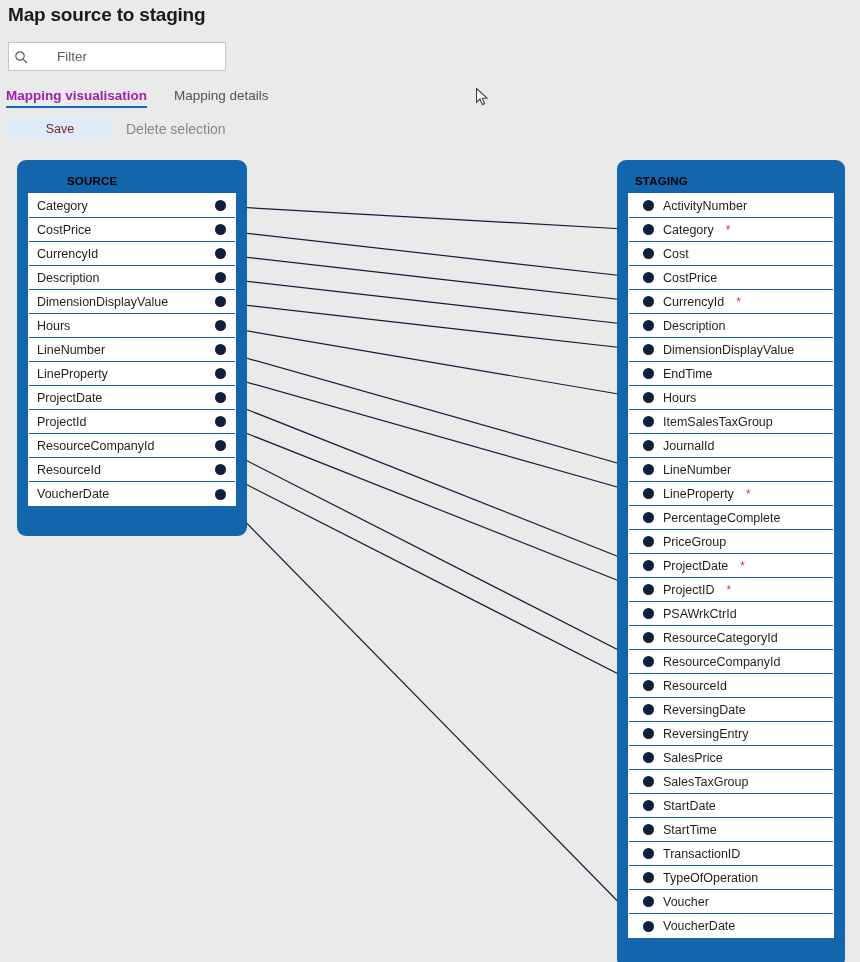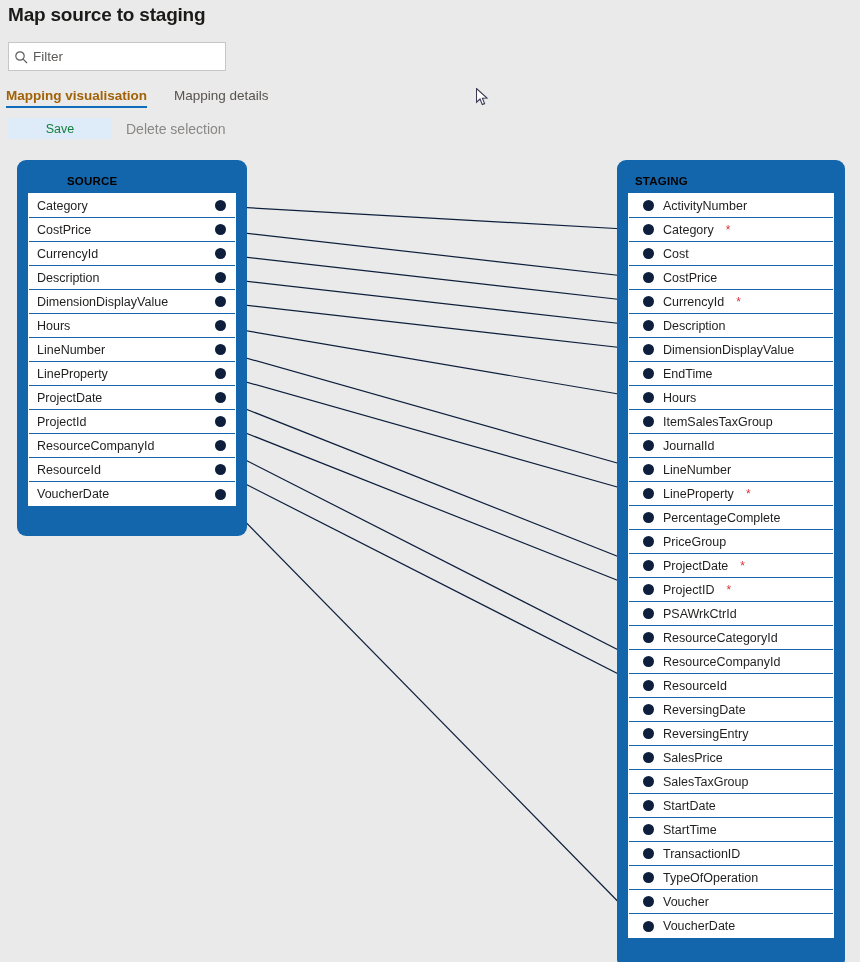--- a/index.html
+++ b/index.html
@@ -42,40 +42,41 @@
   .filter-icon {
     width: 24px;
     display: flex;
     align-items: center;
     justify-content: center;
     color: #605e5c;
   }
   .filter-text {
     font-size: 13.5px;
     color: #5d5b59;
+    margin-left: 24px;
   }
 
   
   .tabs {
     position: absolute;
     left: 0px;
     top: 88px;
     width: 860px;
     height: 27px;
   }
   .tab {
     position: absolute;
     top: 0;
     font-size: 13.5px;
     white-space: nowrap;
   }
   .tab.active {
     left: 6px;
     font-weight: bold;
-    color: #a16207;
+    color: #a21caf;
   }
   .tab.active::after {
     content: "";
     position: absolute;
     left: 0;
     right: 0;
     bottom: -5px;
     height: 2px;
     background: #0f6cbd;
   }
@@ -96,21 +97,21 @@
     position: absolute;
     left: 8px;
     top: 0px;
     width: 104px;
     height: 21px;
     background: #deecf9;
     display: flex;
     align-items: center;
     justify-content: center;
     font-size: 12.5px;
-    color: #15803d;
+    color: #7f1d1d;
   }
   .cmd-delete {
     position: absolute;
     left: 126px;
     top: 0px;
     height: 21px;
     display: flex;
     align-items: center;
     font-size: 14px;
     color: #8a8886;

